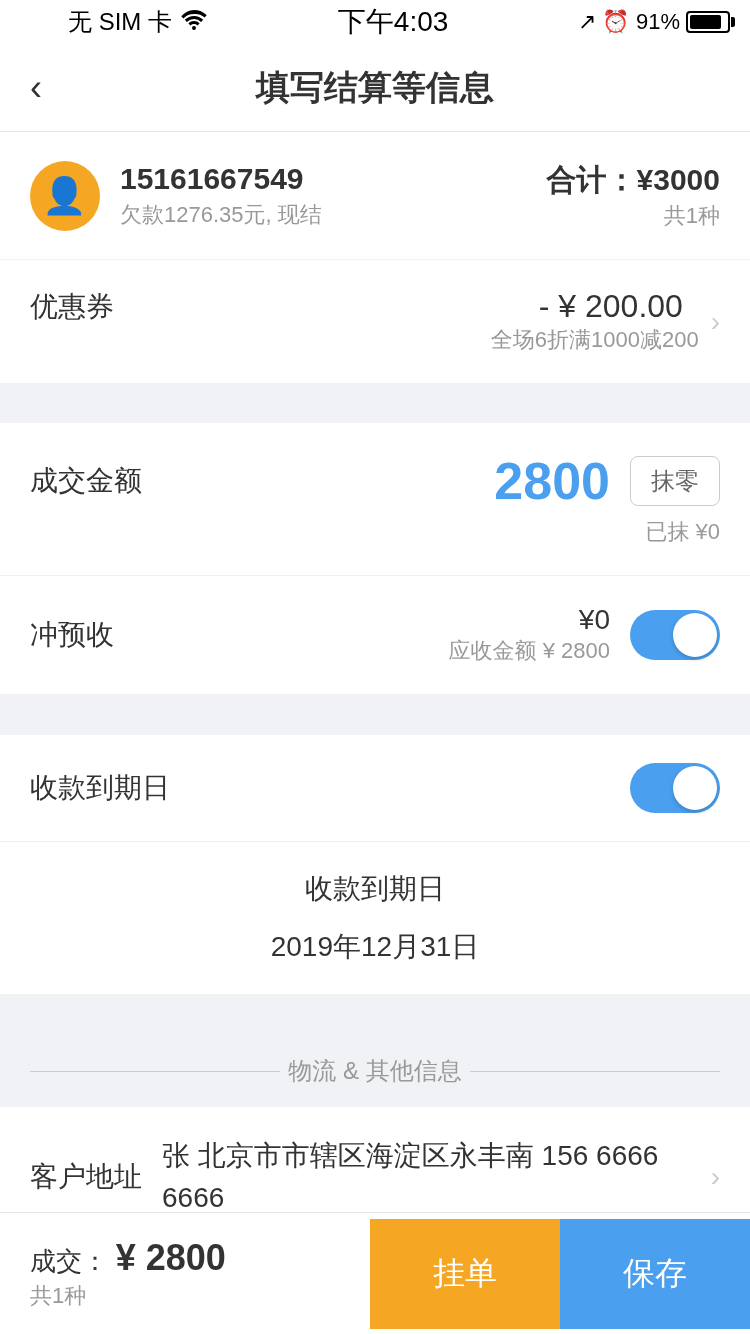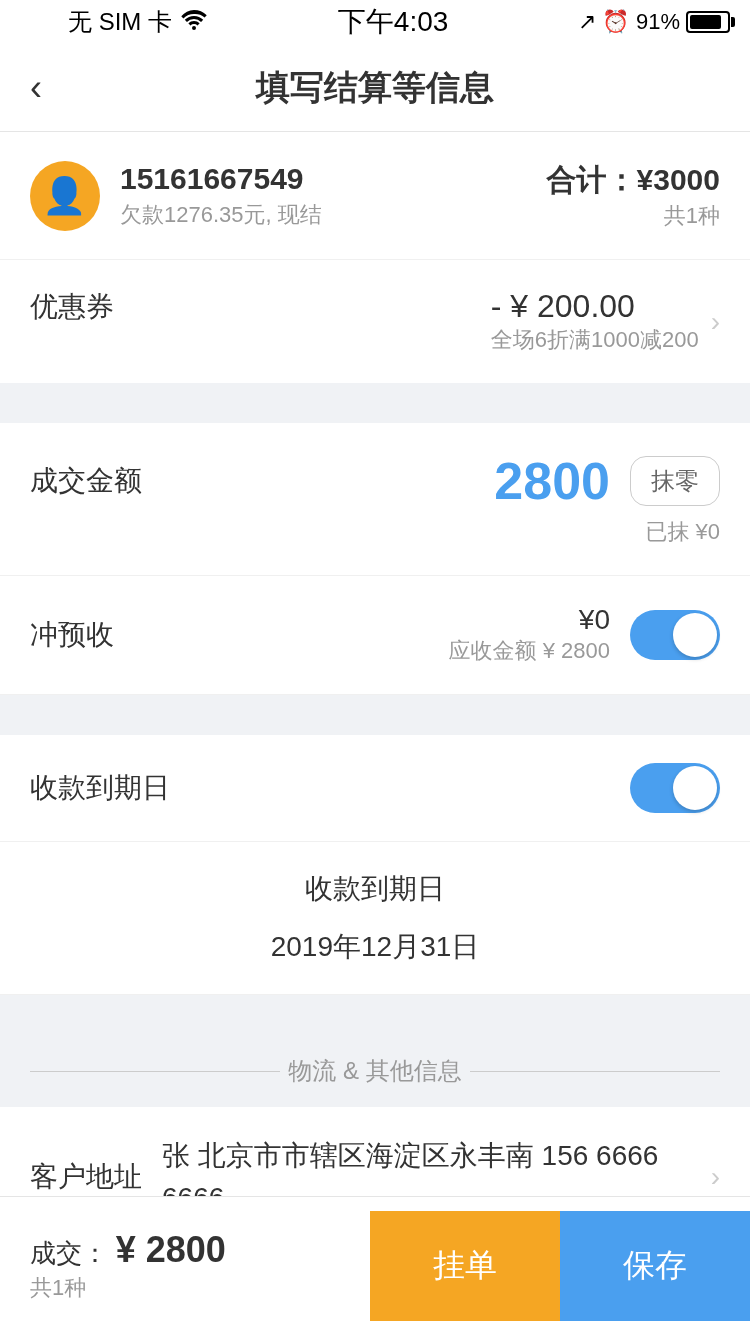--- a/index.html
+++ b/index.html
@@ -99,21 +99,21 @@
     
     .coupon-row {
       display: flex;
       align-items: flex-start;
       justify-content: space-between;
       padding: 28px 30px;
       background: #fff;
     }
     .coupon-label { font-size: 28px; color: #333; }
     .coupon-right { display: flex; align-items: center; gap: 12px; }
-    .coupon-discount { font-size: 32px; color: #333; font-weight: 500; }
+    .coupon-discount { font-size: 32px; color: #333; font-weight: 500; margin-left: 48px; }
     .coupon-desc { font-size: 22px; color: #999; text-align: right; }
     .chevron { color: #ccc; font-size: 28px; }
 
     
     .gray-divider {
       height: 20px;
       background: #f0f2f5;
     }
 
     
@@ -125,21 +125,21 @@
     .amount-row {
       display: flex;
       align-items: center;
       justify-content: space-between;
     }
     .amount-label { font-size: 28px; color: #333; }
     .amount-value-area { display: flex; align-items: center; gap: 20px; }
     .amount-number { font-size: 52px; font-weight: 600; color: #4a9fef; }
     .round-btn {
       border: 1px solid #ccc;
-      border-radius: 16px;
+      border-radius: 8px;
       padding: 8px 20px;
       font-size: 24px;
       color: #666;
       background: #fff;
       cursor: pointer;
     }
     .amount-sub { font-size: 22px; color: #999; margin-top: 6px; text-align: right; }
 
     
     .toggle-row {
@@ -200,21 +200,21 @@
     }
     .address-label { font-size: 28px; color: #333; white-space: nowrap; margin-right: 20px; }
     .address-content { font-size: 28px; color: #333; flex: 1; line-height: 1.5; }
 
     
     .bottom-bar {
       position: fixed;
       bottom: 0;
       left: 0;
       width: 750px;
-      height: 138px;
+      height: 122px;
       background: #fff;
       display: flex;
       align-items: center;
       border-top: 1px solid #e5e5e5;
     }
     .bottom-summary {
       flex: 1;
       padding: 0 30px;
     }
     .bottom-deal { font-size: 26px; color: #333; }

